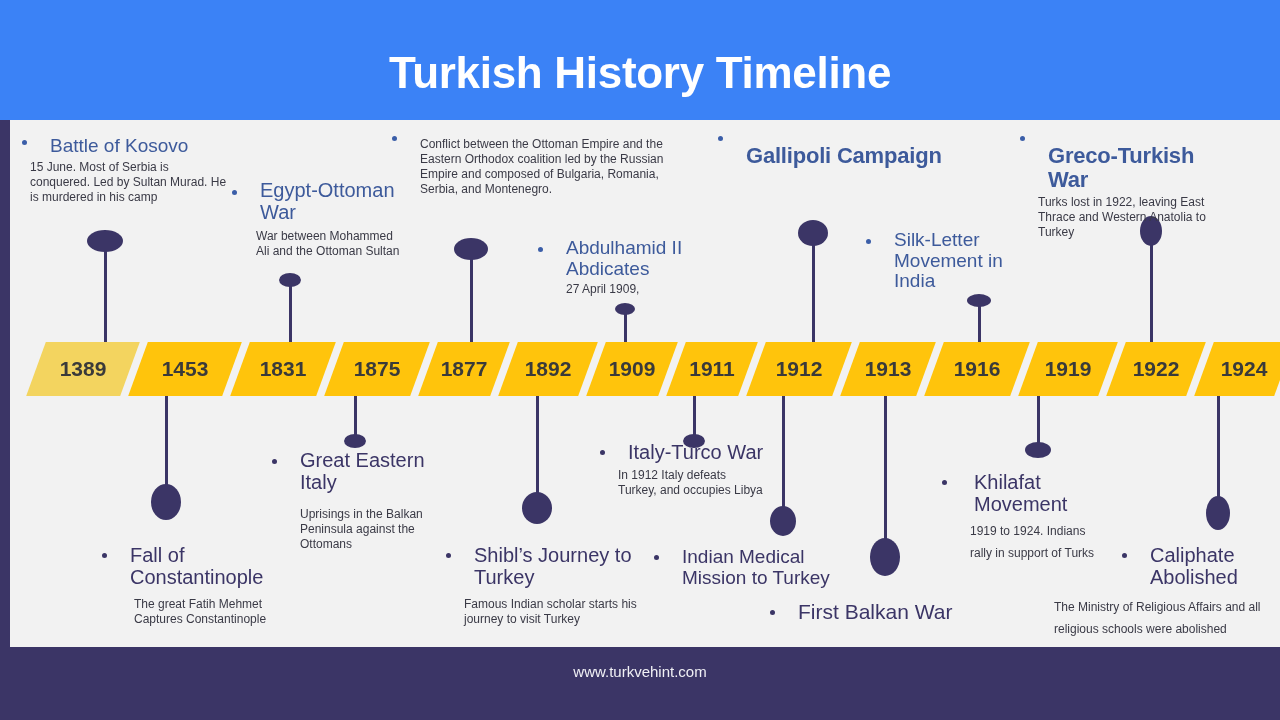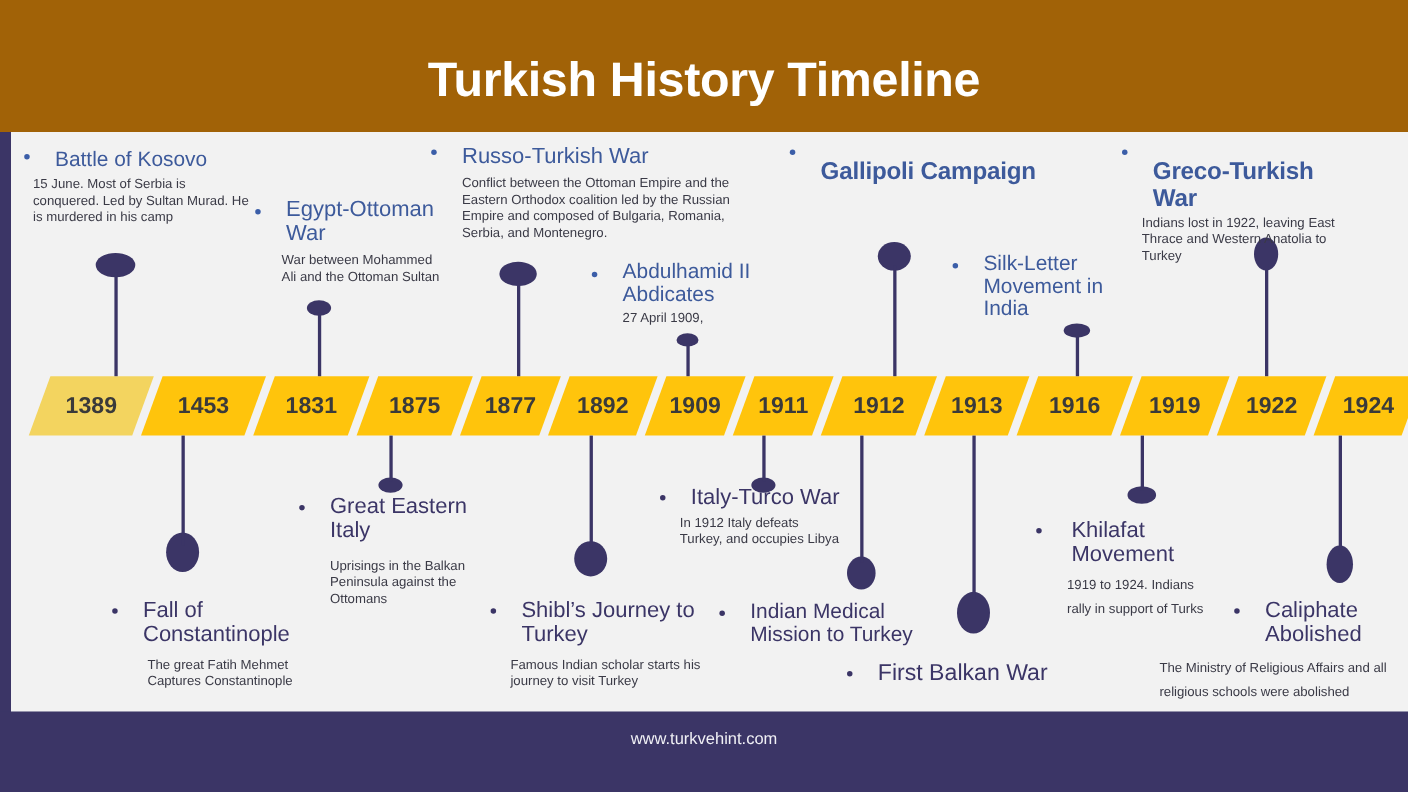--- a/index.html
+++ b/index.html
@@ -8,21 +8,21 @@
     width:1280px;height:720px;overflow:hidden;
     background:#3b3566;
     font-family:"Liberation Sans","DejaVu Sans",sans-serif;
     -webkit-font-smoothing:antialiased;
   }
   .slide{position:relative;width:1280px;height:720px;}
 
   
   .header{
     position:absolute;left:0;top:0;width:1280px;height:120px;
-    background:#a16207;
+    background:#3b82f6;
   }
   .title{
     position:absolute;left:0;top:48px;width:1280px;
     text-align:center;color:#ffffff;
     font-size:44px;font-weight:bold;letter-spacing:-0.3px;
   }
 
   
   .canvas{
     position:absolute;left:10px;top:120px;width:1270px;height:527px;
@@ -227,21 +227,20 @@
       <div class="ev" style="left:222px;top:60px;width:170px;">
         <div class="bullet" style="top:10px;"></div>
         <h3 style="margin-left:28px;font-size:20px;">Egypt-Ottoman War</h3>
         <div class="body-wrap" style="margin-left:24px;margin-top:6px;">
             <p>War between Mohammed Ali and the Ottoman Sultan</p>
           </div>
       </div>
 
       <div class="ev" style="left:382px;top:12px;width:300px;">
         <div class="bullet"></div>
-        <h3 style="margin-left:28px;font-size:20px;">Russo-Turkish War</h3>
         <div class="body-wrap" style="margin-left:28px;margin-top:5px;">
             <p>Conflict between the Ottoman Empire and the Eastern Orthodox coalition led by the Russian Empire and composed of Bulgaria, Romania, Serbia, and Montenegro.</p>
           </div>
       </div>
 
       <div class="ev" style="left:528px;top:118px;width:170px;">
         <div class="bullet" style="top:9px;"></div>
         <h3 style="margin-left:28px;font-size:19px;">Abdulhamid II Abdicates</h3>
         <div class="body-wrap" style="margin-left:28px;margin-top:3px;">
             <p>27 April 1909,</p>
@@ -255,21 +254,21 @@
 
       <div class="ev" style="left:856px;top:110px;width:145px;">
         <div class="bullet" style="top:9px;"></div>
         <h3 style="margin-left:28px;font-size:19px;">Silk-Letter Movement in India</h3>
       </div>
 
       <div class="ev cond" style="left:1010px;top:10px;width:220px;">
         <div class="bullet" style="top:6px;"></div>
         <h3 style="margin-left:28px;">Greco-Turkish War</h3>
         <div class="body-wrap" style="margin-left:18px;margin-top:3px;">
-            <p>Indians lost in 1922, leaving East Thrace and Western Anatolia to Turkey</p>
+            <p>Turks lost in 1922, leaving East Thrace and Western Anatolia to Turkey</p>
           </div>
       </div>
 
       <div class="ev dark" style="left:92px;top:425px;width:200px;">
         <div class="bullet" style="top:8px;"></div>
         <h3 style="margin-left:28px;font-size:20px;">Fall of Constantinople</h3>
         <div class="body-wrap" style="margin-left:32px;margin-top:9px;">
             <p>The great Fatih Mehmet Captures Constantinople</p>
           </div>
       </div>

